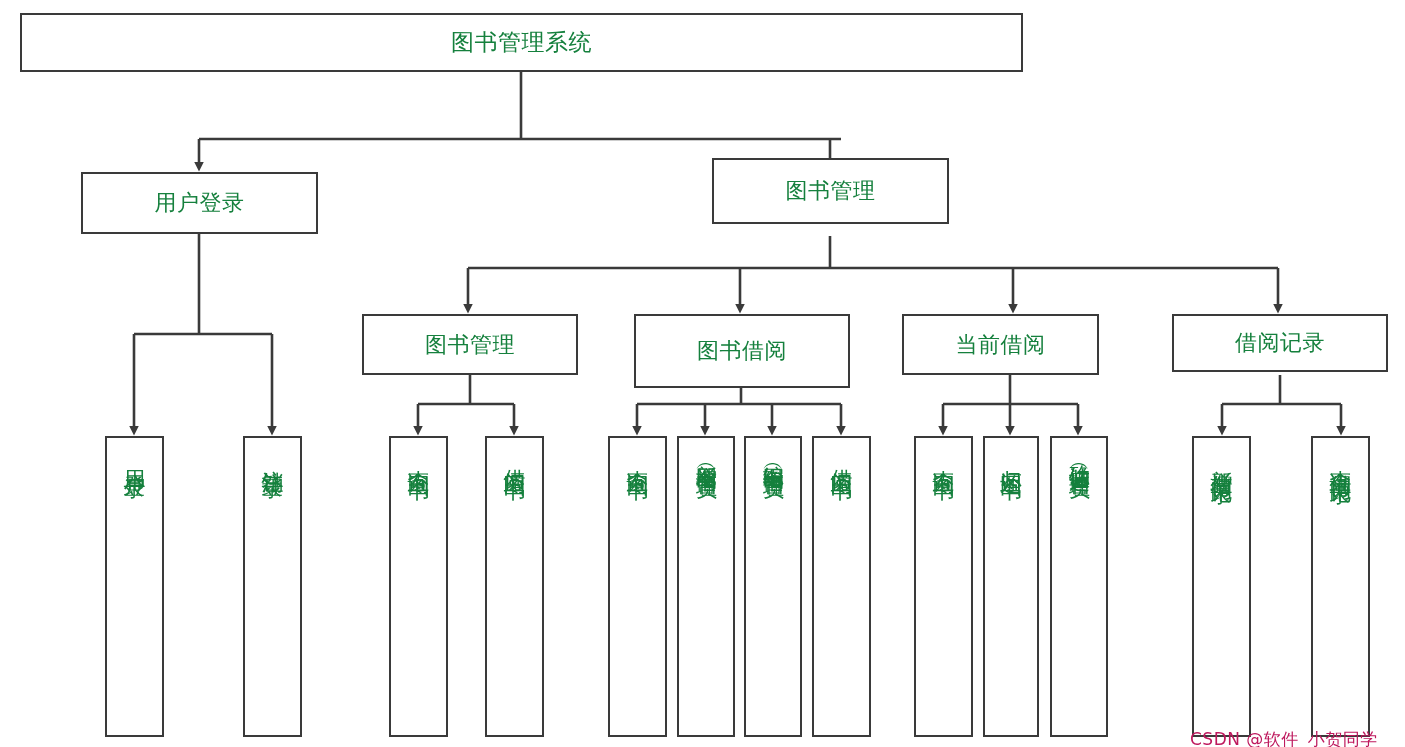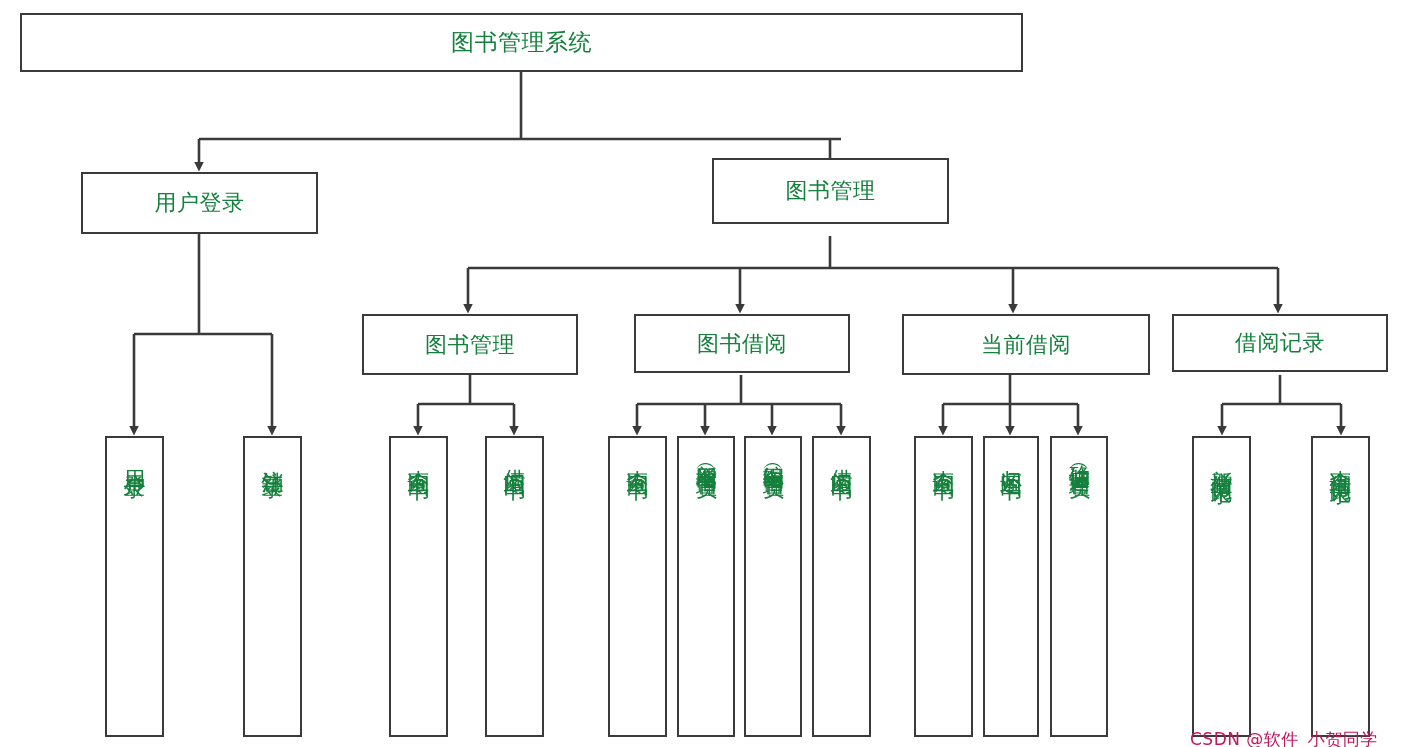--- a/index.html
+++ b/index.html
@@ -137,25 +137,25 @@
   </div>
 
   <div class="node h-node" style="left:712px;top:158px;width:237px;height:66px;">
     <span class="node-label">图书管理</span>
   </div>
 
   <div class="node h-node" style="left:362px;top:314px;width:216px;height:61px;">
     <span class="node-label">图书管理</span>
   </div>
 
-  <div class="node h-node" style="left:634px;top:314px;width:216px;height:59px;">
+  <div class="node h-node" style="left:634px;top:314px;width:216px;height:74px;">
     <span class="node-label">图书借阅</span>
   </div>
 
-  <div class="node h-node" style="left:902px;top:314px;width:248px;height:61px;">
+  <div class="node h-node" style="left:902px;top:314px;width:197px;height:61px;">
     <span class="node-label">当前借阅</span>
   </div>
 
   <div class="node h-node" style="left:1172px;top:314px;width:216px;height:58px;">
     <span class="node-label">借阅记录</span>
   </div>
 
   <div class="node v-node" style="left:105px;top:436px;width:59px;height:301px;">
     <span class="node-label">用户登录</span>
   </div>

